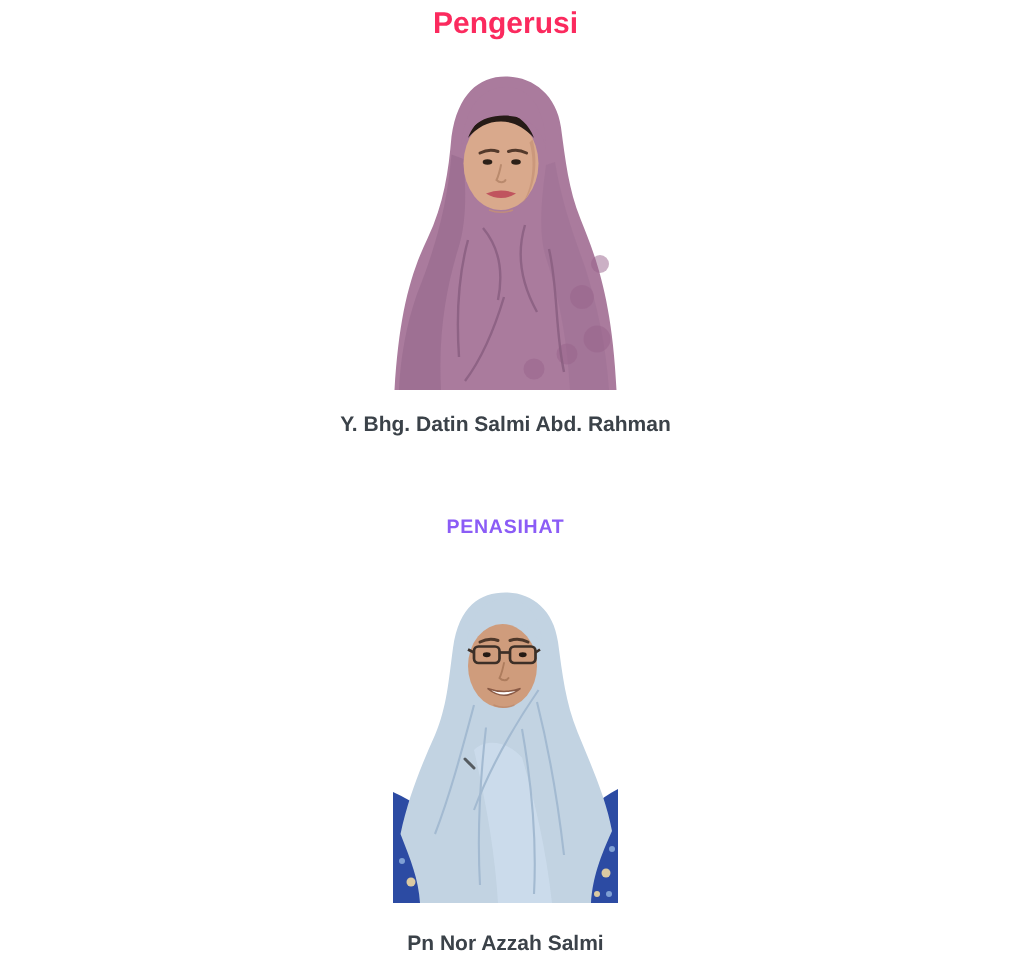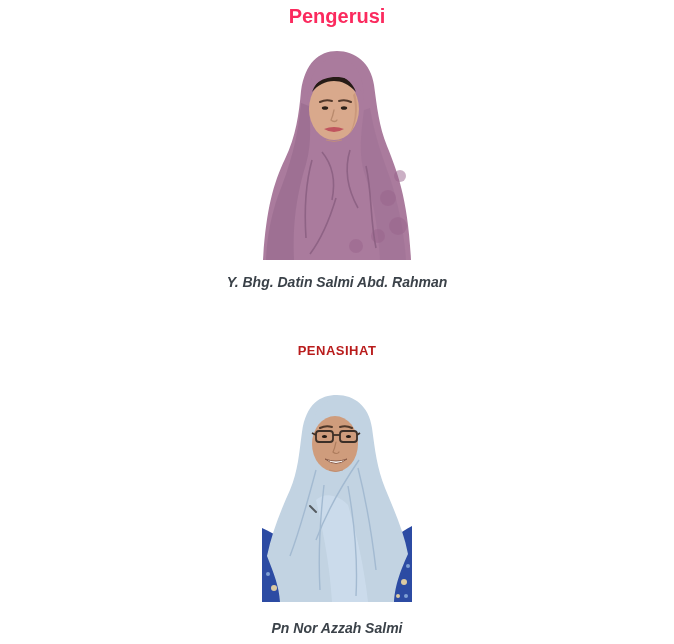--- a/index.html
+++ b/index.html
@@ -23,27 +23,26 @@
     font-weight: 700;
     color: #fb2a5e;
     text-align: center;
   }
   .sub-heading {
     margin: 54px 0 0 0;
     font-size: 13px;
     line-height: 14px;
     font-weight: 700;
     letter-spacing: 0.5px;
-    color: #b91c1c;
+    color: #8b5cf6;
     text-align: center;
   }
   figure.person {
     margin: 0;
     padding: 0;
-    font-style: italic;
   }
   #figure-pengerusi { margin-top: 21px; }
   #figure-penasihat { margin-top: 32px; }
   .photo {
     width: 154px;
     height: 212px;
     margin: 0 auto;
     line-height: 0;
   }
   .photo svg { display: block; }

